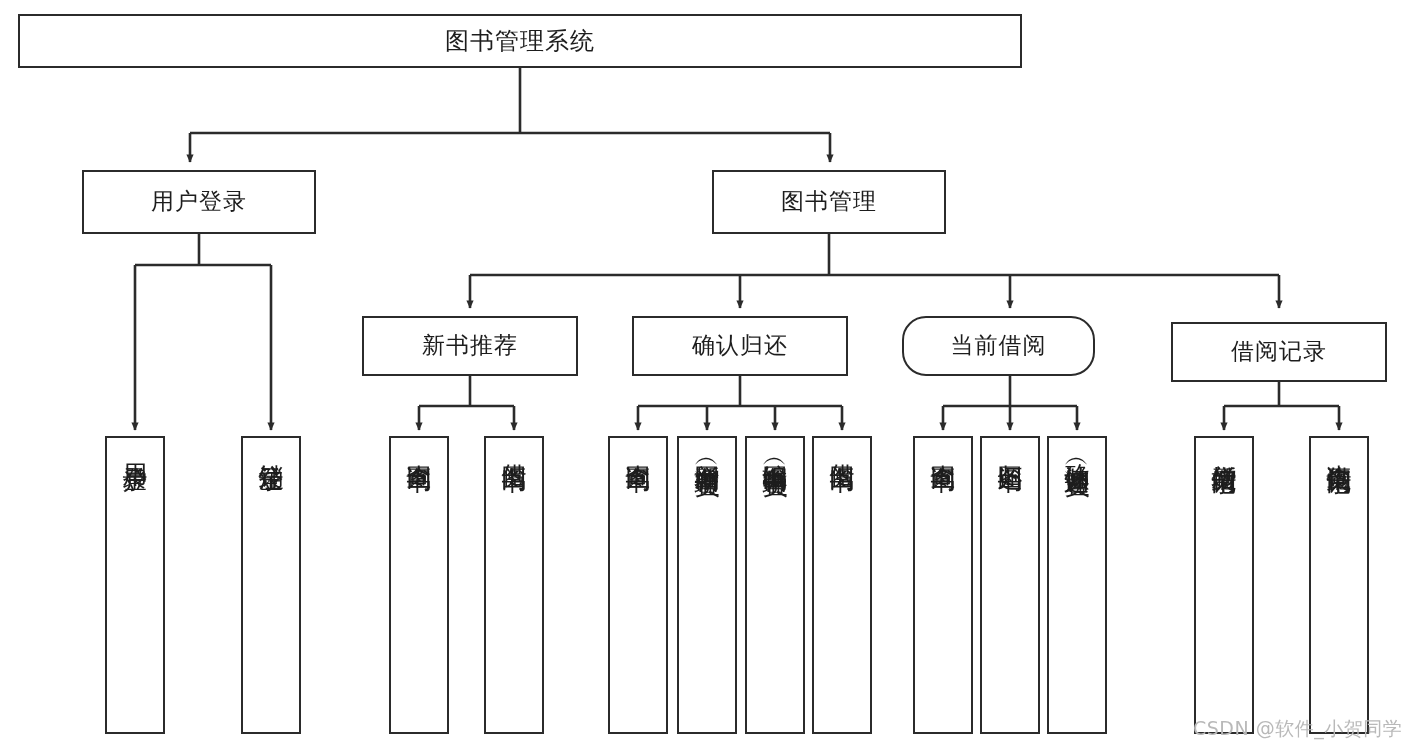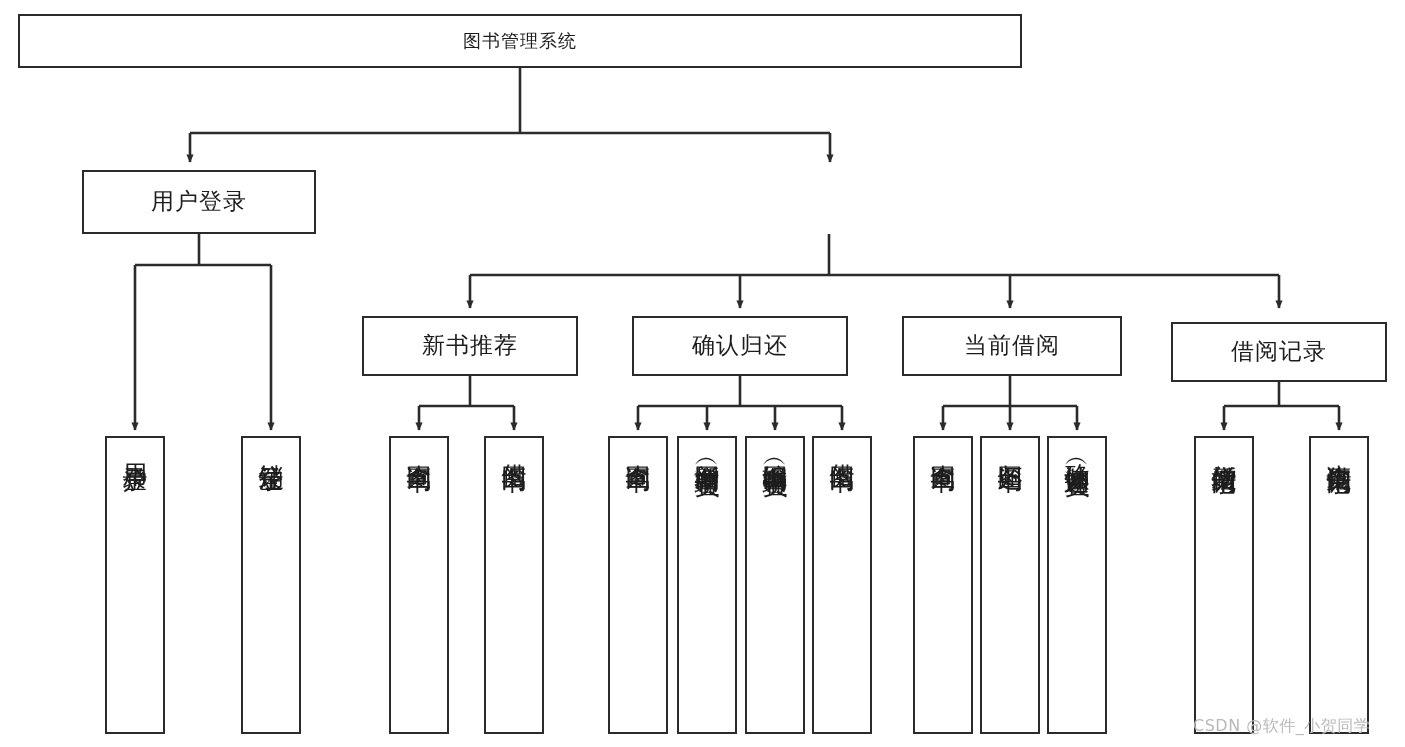--- a/index.html
+++ b/index.html
@@ -36,38 +36,38 @@
     align-items: center;
     justify-content: center;
     color: #1d1d1d;
   }
   .node.horiz {
     font-size: 23px;
     letter-spacing: 1px;
     line-height: 1.1;
   }
   .node.root {
-    font-size: 18px;
+    font-size: 24px;
   }
   .node.vert {
     align-items: flex-start;
     justify-content: center;
     padding-top: 6px;
   }
   .vtext {
     writing-mode: vertical-rl;
     text-orientation: upright;
     font-size: 25px;
     line-height: 1.16;
     letter-spacing: 1.5px;
     white-space: nowrap;
   }
   .watermark {
     position: absolute;
-    font-size: 16px;
+    font-size: 19px;
     color: #b9b9b9;
     letter-spacing: 0.5px;
     white-space: nowrap;
   }
 </style>
 </head>
 <body>
 
 <div id="canvas">
 
@@ -122,30 +122,33 @@
   </svg>
 
   <div class="node horiz root" style="left:18px; top:14px; width:1004px; height:54px;">
     <span>图书管理系统</span>
   </div>
 
   <div class="node horiz" style="left:82px; top:170px; width:234px; height:64px;">
     <span>用户登录</span>
   </div>
 
+  <div class="node horiz" style="left:712px; top:170px; width:234px; height:64px;">
+    <span>图书管理</span>
+  </div>
 
   <div class="node horiz" style="left:362px; top:316px; width:216px; height:60px;">
     <span>新书推荐</span>
   </div>
 
   <div class="node horiz" style="left:632px; top:316px; width:216px; height:60px;">
     <span>确认归还</span>
   </div>
 
-  <div class="node horiz" style="left:902px; top:316px; width:220px; height:60px;">
+  <div class="node horiz" style="left:902px; top:316px; width:193px; height:60px;border-radius:24px;">
     <span>当前借阅</span>
   </div>
 
   <div class="node horiz" style="left:1171px; top:316px; width:216px; height:60px;margin-top:6px;">
     <span>借阅记录</span>
   </div>
 
   <div class="node vert" style="left:105px; top:436px; width:60px; height:298px;">
     <span class="vtext">用户登录</span>
   </div>

